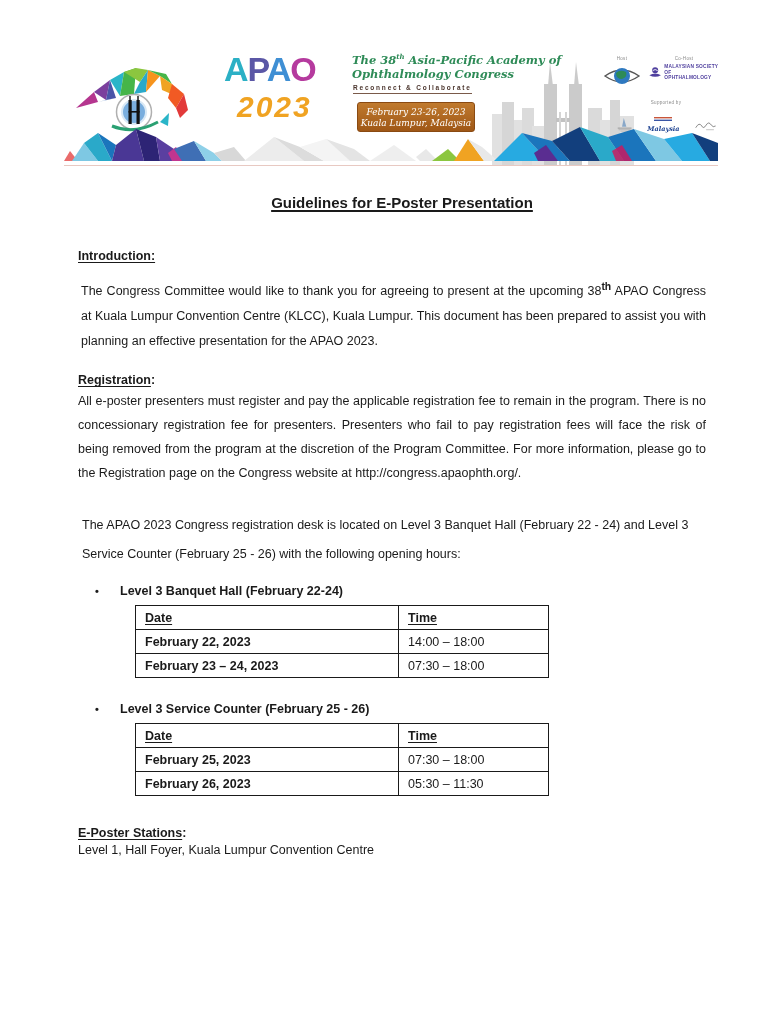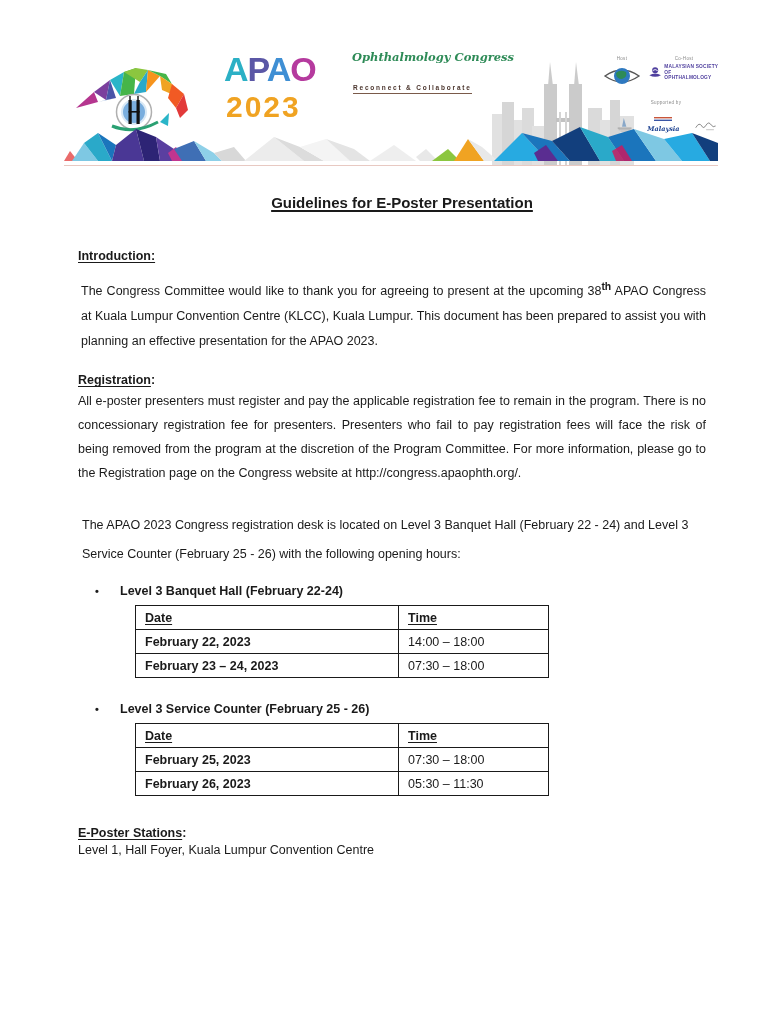--- a/index.html
+++ b/index.html
@@ -24,23 +24,23 @@
   .eye-logo { position: absolute; left: 12px; top: 20px; }
   .apao-word {
     position: absolute; left: 160px; top: 12px;
     font-size: 34px; font-weight: 800; letter-spacing: -1px; line-height: 1;
   }
   .apao-word .l1 { color: #2bb0c5; }
   .apao-word .l2 { color: #5b57a6; }
   .apao-word .l3 { color: #3f8fd4; }
   .apao-word .l4 { color: #b53a9e; }
   .apao-year {
-    position: absolute; left: 162px; top: 52px;
+    position: absolute; left: 173px; top: 52px;
     font-size: 30px; font-weight: 800; letter-spacing: 2px;
-    color: #f0a322; line-height: 1;
+    color: #f0a322; line-height: 1; font-style: italic;
   }
   .congress-title {
     position: absolute; left: 288px; top: 10px;
     font-family: "DejaVu Serif", serif; font-style: italic; font-weight: bold;
     font-size: 11.5px; line-height: 14px; color: #2e8b57; white-space: nowrap;
   }
   .congress-title sup { font-size: 7px; }
   .tagline {
     position: absolute; left: 289px; top: 44px;
     font-size: 6.5px; font-weight: bold; letter-spacing: 1.8px;
@@ -149,25 +149,30 @@
     <path d="M 36 66 Q 58 75 82 62" fill="none" stroke="#2aa072" stroke-width="3"></path>
     <polygon points="84,62 93,53 92,66" fill="#2ab5c8"></polygon>
   </svg>
 
   <div class="apao-word">
     <span class="l1">A</span><span class="l2">P</span><span class="l3">A</span><span class="l4">O</span>
   </div>
   <div class="apao-year">2023</div>
 
   <div class="congress-title">
+    <div><span>The 38</span><sup>th</sup><span> Asia-Pacific Academy of</span></div>
     <div>Ophthalmology Congress</div>
   </div>
 
   <div class="tagline">Reconnect &amp; Collaborate</div>
 
+  <div class="date-box">
+    <div>February 23-26, 2023</div>
+    <div>Kuala Lumpur, Malaysia</div>
+  </div>
 
   <svg class="skyline" width="142" height="110" viewBox="0 0 142 110">
     <g fill="#dedede">
       <rect x="0" y="58" width="13" height="52"></rect>
       <rect x="10" y="46" width="12" height="64" fill="#d2d2d2"></rect>
       <rect x="22" y="64" width="10" height="46"></rect>
       <rect x="30" y="52" width="12" height="58" fill="#d8d8d8"></rect>
       <rect x="40" y="70" width="12" height="40"></rect>
       <rect x="96" y="52" width="14" height="58" fill="#d6d6d6"></rect>
       <rect x="108" y="64" width="12" height="46"></rect>

